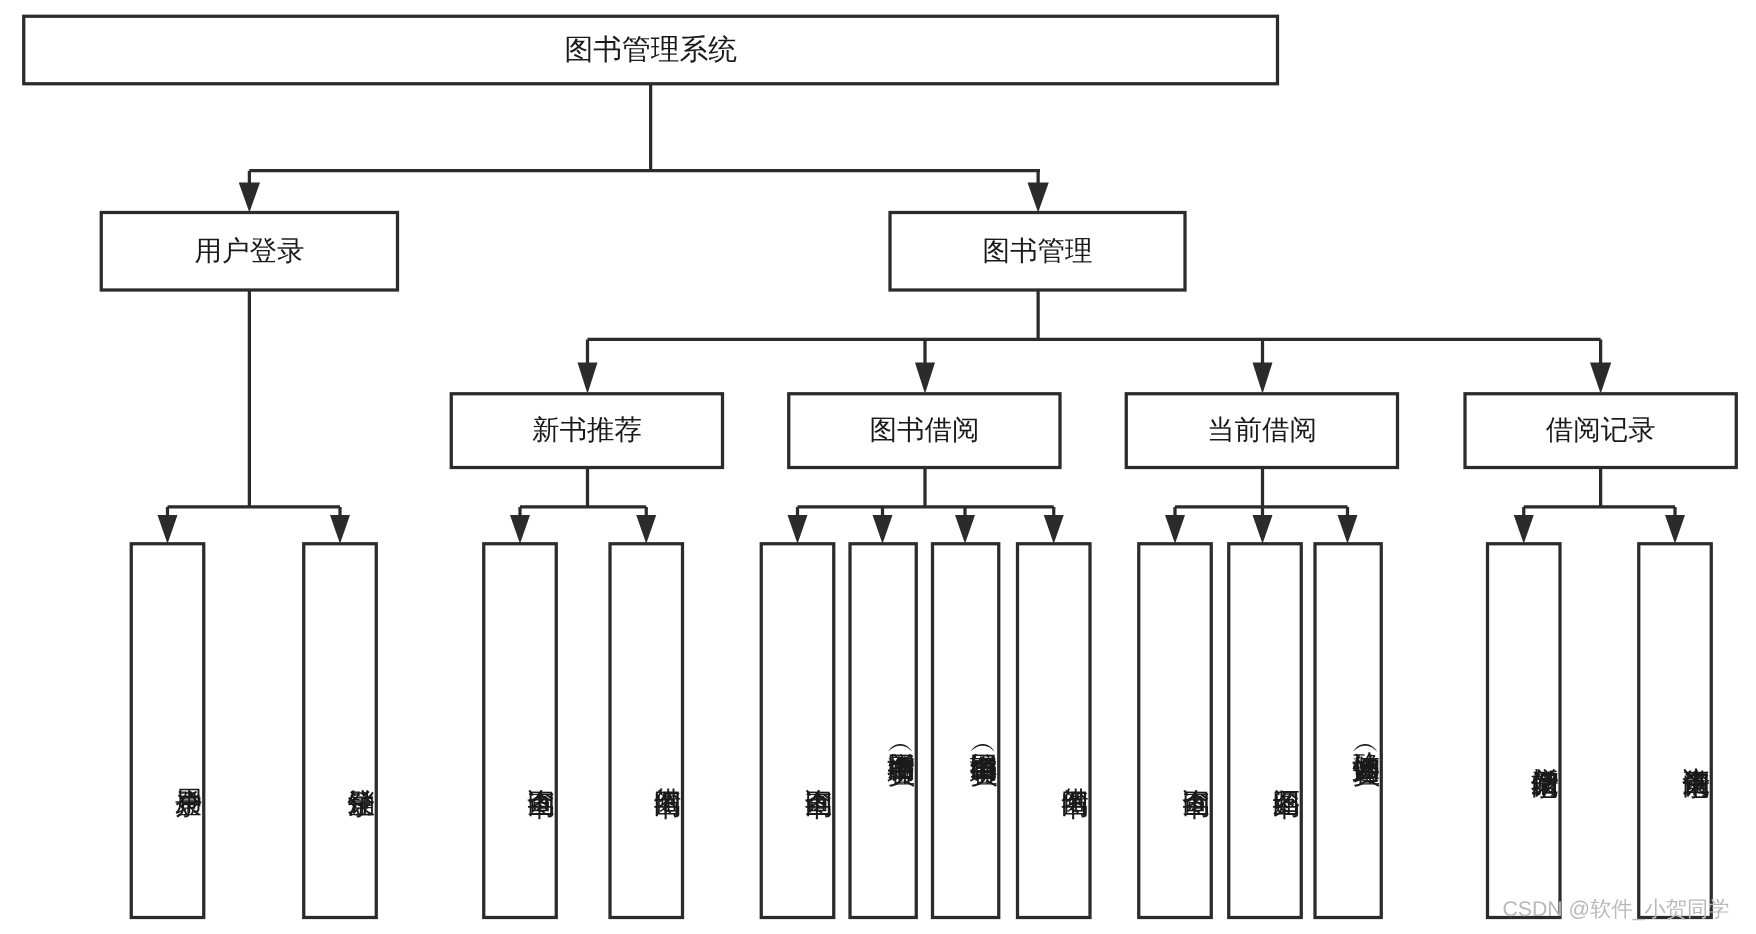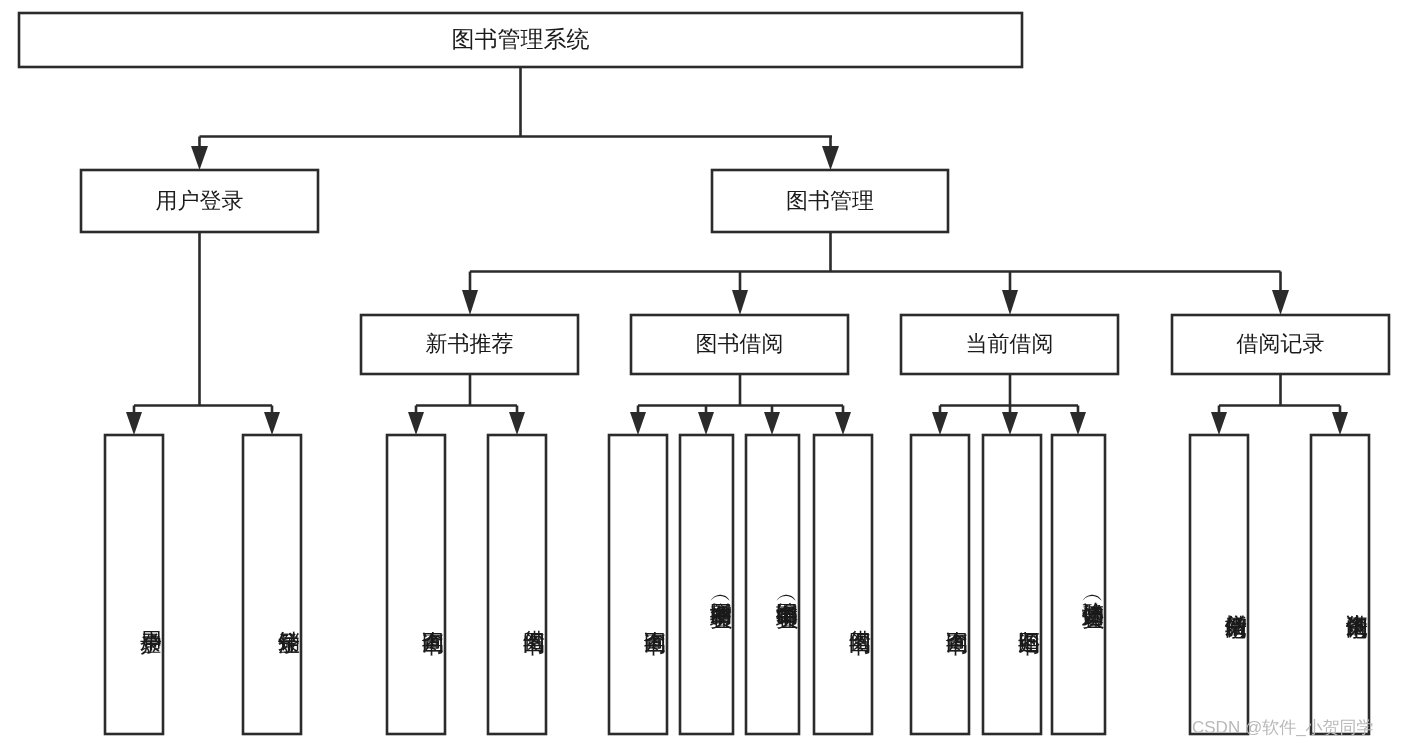--- a/index.html
+++ b/index.html
@@ -186,15 +186,15 @@
   <div class="vert-label" style="left:911px; top:500px; width:58px; height:230px;">查询图书</div>
 
   <div class="vert-label" style="left:983px; top:500px; width:58px; height:230px;">归还图书</div>
 
   <div class="vert-label" style="left:1052px; top:444px; width:53px; height:288px;">确认归还（管理员）</div>
 
   <div class="vert-label" style="left:1190px; top:468px; width:58px; height:262px;">新增借阅记录</div>
 
   <div class="vert-label" style="left:1311px; top:468px; width:58px; height:262px;">查询借阅记录</div>
 
-  <div class="watermark" style="left:1192px; top:716px;">CSDN @软件_小贺同学</div>
+  <div class="watermark" style="left:1192px; top:716px;padding-left:10px;">CSDN @软件_小贺同学</div>
 
 </div>
 
 </body></html>

